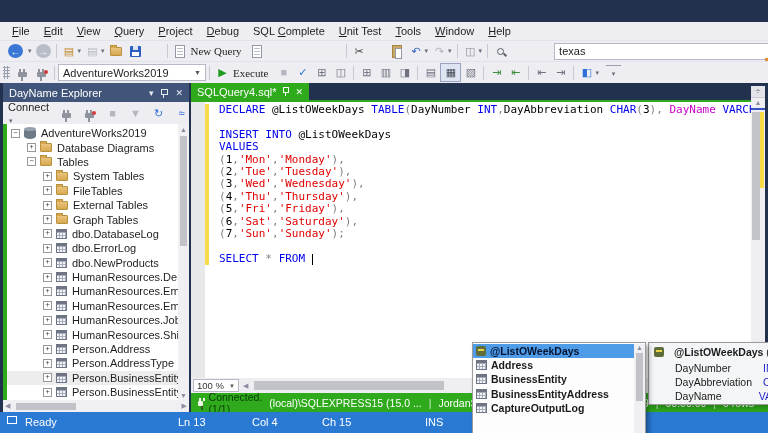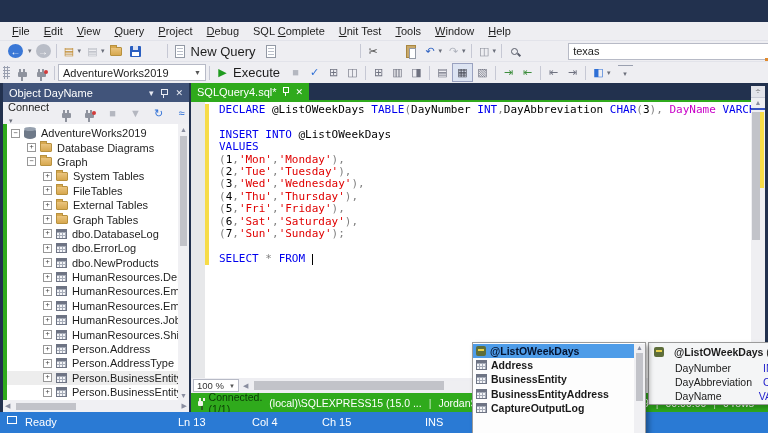--- a/index.html
+++ b/index.html
@@ -28,21 +28,21 @@
   
   .tb{position:absolute;left:0;right:0;background:#EEEEF2;display:flex;align-items:center;border-top:1px solid #E2E3EA;}
   .tb1{top:40px;height:21px;}
   .tb2{top:61px;height:22px;}
   .grip{width:7px;height:13px;margin:0 3px;background-image:radial-gradient(circle,#9AA0B0 1px,transparent 1.2px);background-size:3px 3px;}
   .tbsep{width:1px;height:14px;background:#C6C8D4;margin:0 3px;flex:0 0 auto;}
   .tbbtn{display:flex;align-items:center;padding:0 2px;height:19px;flex:0 0 auto;}
   .tbbtn.pressed{border:1px solid #9AA2C0;background:#DDE4F2;}
   .ic{display:inline-flex;align-items:center;justify-content:center;min-width:15px;height:15px;font-size:11px;line-height:15px;}
   .dd{font-size:7px;color:#6A6E7A;margin-left:1px;}
-  .tblabel{font-size:13px;color:#1E1E1E;margin:0 4px 0 3px;}
+  .tblabel{font-size:11px;color:#1E1E1E;margin:0 4px 0 3px;font-family:Liberation Serif, serif;}
   .circ{width:14px;height:14px;border-radius:50%;color:#fff;font-size:10px;display:inline-flex;align-items:center;justify-content:center;}
   .combo{height:17px;background:#fff;border:1px solid #B7BAC6;display:flex;align-items:center;padding:0 4px;font-size:11px;color:#1E1E1E;flex:0 0 auto;}
   .combo .arr{margin-left:auto;font-size:7px;color:#555;padding-left:4px;}
   
   .folder{width:12px;height:9px;background:linear-gradient(#EAC47E,#D7A84F);border:1px solid #B8913E;border-radius:1px;position:relative;}
   .folder::before{content:"";position:absolute;top:-3px;left:-1px;width:5px;height:2px;background:#D7A84F;border:1px solid #B8913E;border-bottom:none;}
   .floppy{width:11px;height:11px;background:#2B5FC1;position:relative;border-radius:1px;}
   .floppy::before{content:"";position:absolute;top:0;left:3px;width:5px;height:4px;background:#DDE3F2;}
   .floppy::after{content:"";position:absolute;bottom:1px;left:2px;width:7px;height:4px;background:#fff;}
   .floppy2{box-shadow:2px -2px 0 0 #9FB7E8;}
@@ -366,21 +366,21 @@
         <span class="ic" style="color: rgb(46, 111, 214);">◧</span>
         <span class="dd">▾</span>
       </span>
       <span class="tbbtn">
         <span class="ic ovf">▾</span>
       </span>
     </div>
 
   <div class="oe">
     <div class="oe-title">
-      <span>Object DayName</span>
+      <span>DayName Explorer</span>
       <span class="sp"></span>
       <span class="oe-ticon">▾</span>
       <span class="pinic"></span>
       <span class="oe-ticon">✕</span>
     </div>
     <div class="oe-toolbar">
       <span class="oe-connect"><span>Connect</span> <span class="dd">▾</span></span>
     <span class="tbbtn">
           <span class="ic">
             <span class="plug"></span>
@@ -413,21 +413,21 @@
           <span>AdventureWorks2019</span>
         </div>
         <div class="trow" style="padding-left: 24px;">
           <span class="exp">+</span>
           <span class="ticon folder"></span>
           <span>Database Diagrams</span>
         </div>
         <div class="trow" style="padding-left: 24px;">
           <span class="exp">−</span>
           <span class="ticon folder"></span>
-          <span>Graph</span>
+          <span>Tables</span>
         </div>
         <div class="trow" style="padding-left: 40px;">
           <span class="exp">+</span>
           <span class="ticon folder"></span>
           <span>System Tables</span>
         </div>
         <div class="trow" style="padding-left: 40px;">
           <span class="exp">+</span>
           <span class="ticon folder"></span>
           <span>FileTables</span>

